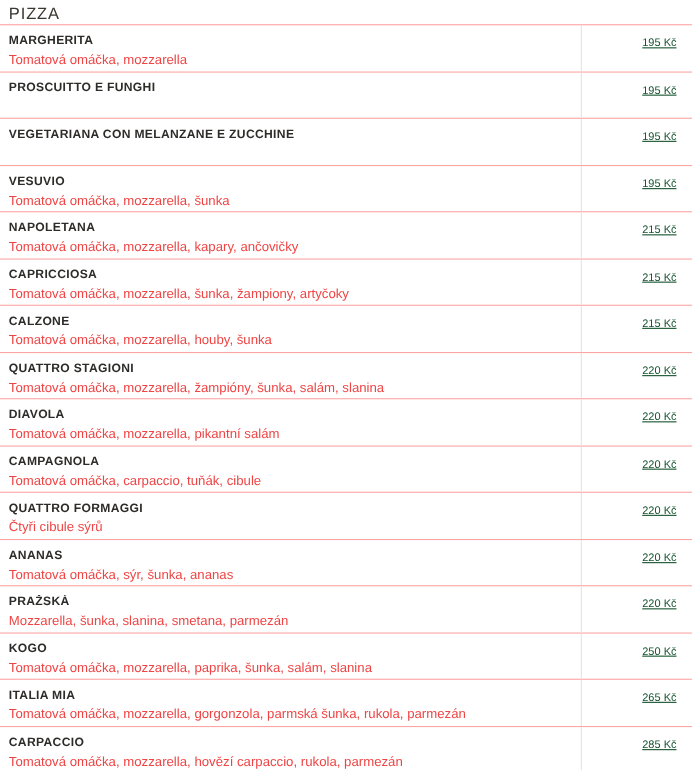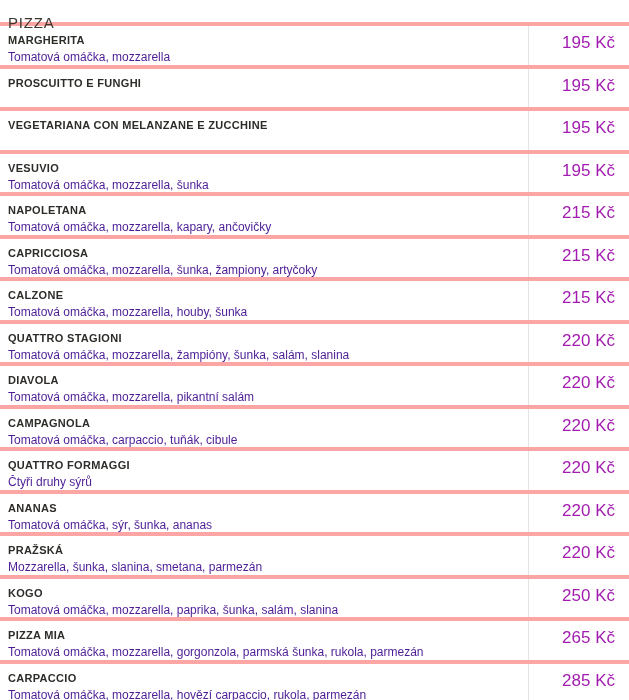--- a/index.html
+++ b/index.html
@@ -6,68 +6,69 @@
   html, body {
     width: 629px;
     height: 700px;
     overflow: hidden;
     background: #ffffff;
     font-family: "Liberation Sans", sans-serif;
   }
   .page { width: 629px; height: 700px; overflow: hidden; }
   .section-header {
     height: 22px;
-    padding: 14px 0 0 8px;
+    padding: 4px 0 0 8px;
   }
   .section-title {
     font-size: 15px;
     line-height: 16px;
     color: #3a382f;
     letter-spacing: 0.8px;
     font-weight: 400;
   }
   .menu-list { width: 629px; }
   .row {
     display: flex;
     height: 42.5px;
-    border-top: 4px solid #fca5a5;
+    border-top: 1px solid #fca5a5;
     justify-content: flex-end;
   }
   .row-main {
     flex: 1;
     min-width: 0;
     padding: 8px 10px 0 8px;
   }
   .item-name {
     font-size: 11px;
     font-weight: bold;
     color: #2d2c29;
     letter-spacing: 0.3px;
     line-height: 13px;
     white-space: nowrap;
     overflow: hidden;
   }
   .item-desc {
     font-size: 12px;
-    color: #4c1d95;
+    color: #ef4444;
     line-height: 14px;
     margin-top: 3px;
     white-space: nowrap;
     overflow: hidden;
   }
   .row-price {
     width: 101px;
     flex: 0 0 101px;
     border-left: 1px solid #e4e4e2;
     text-align: right;
     padding: 9px 14px 0 0;
-    font-size: 17px;
+    font-size: 10px;
     line-height: 16px;
-    color: #a21caf;
+    color: #14532d;
     white-space: nowrap;
+    text-decoration: underline;
   }
 </style>
 </head>
 <body>
 
 <div class="page">
   <div class="section-header">
     <span class="section-title">PIZZA</span>
   </div>
   <div class="menu-list" id="menu-list">
@@ -145,21 +146,21 @@
     <div class="row-main">
       <div class="item-name">CAMPAGNOLA</div>
       <div class="item-desc">Tomatová omáčka, carpaccio, tuňák, cibule</div>
     </div>
     <div class="row-price">220 Kč</div>
   </div>
 
   <div class="row">
     <div class="row-main">
       <div class="item-name">QUATTRO FORMAGGI</div>
-      <div class="item-desc">Čtyři druhy sýrů</div>
+      <div class="item-desc">Čtyři cibule sýrů</div>
     </div>
     <div class="row-price">220 Kč</div>
   </div>
 
   <div class="row">
     <div class="row-main">
       <div class="item-name">ANANAS</div>
       <div class="item-desc">Tomatová omáčka, sýr, šunka, ananas</div>
     </div>
     <div class="row-price">220 Kč</div>
@@ -176,21 +177,21 @@
   <div class="row">
     <div class="row-main">
       <div class="item-name">KOGO</div>
       <div class="item-desc">Tomatová omáčka, mozzarella, paprika, šunka, salám, slanina</div>
     </div>
     <div class="row-price">250 Kč</div>
   </div>
 
   <div class="row">
     <div class="row-main">
-      <div class="item-name">PIZZA MIA</div>
+      <div class="item-name">ITALIA MIA</div>
       <div class="item-desc">Tomatová omáčka, mozzarella, gorgonzola, parmská šunka, rukola, parmezán</div>
     </div>
     <div class="row-price">265 Kč</div>
   </div>
 
   <div class="row">
     <div class="row-main">
       <div class="item-name">CARPACCIO</div>
       <div class="item-desc">Tomatová omáčka, mozzarella, hovězí carpaccio, rukola, parmezán</div>
     </div>

